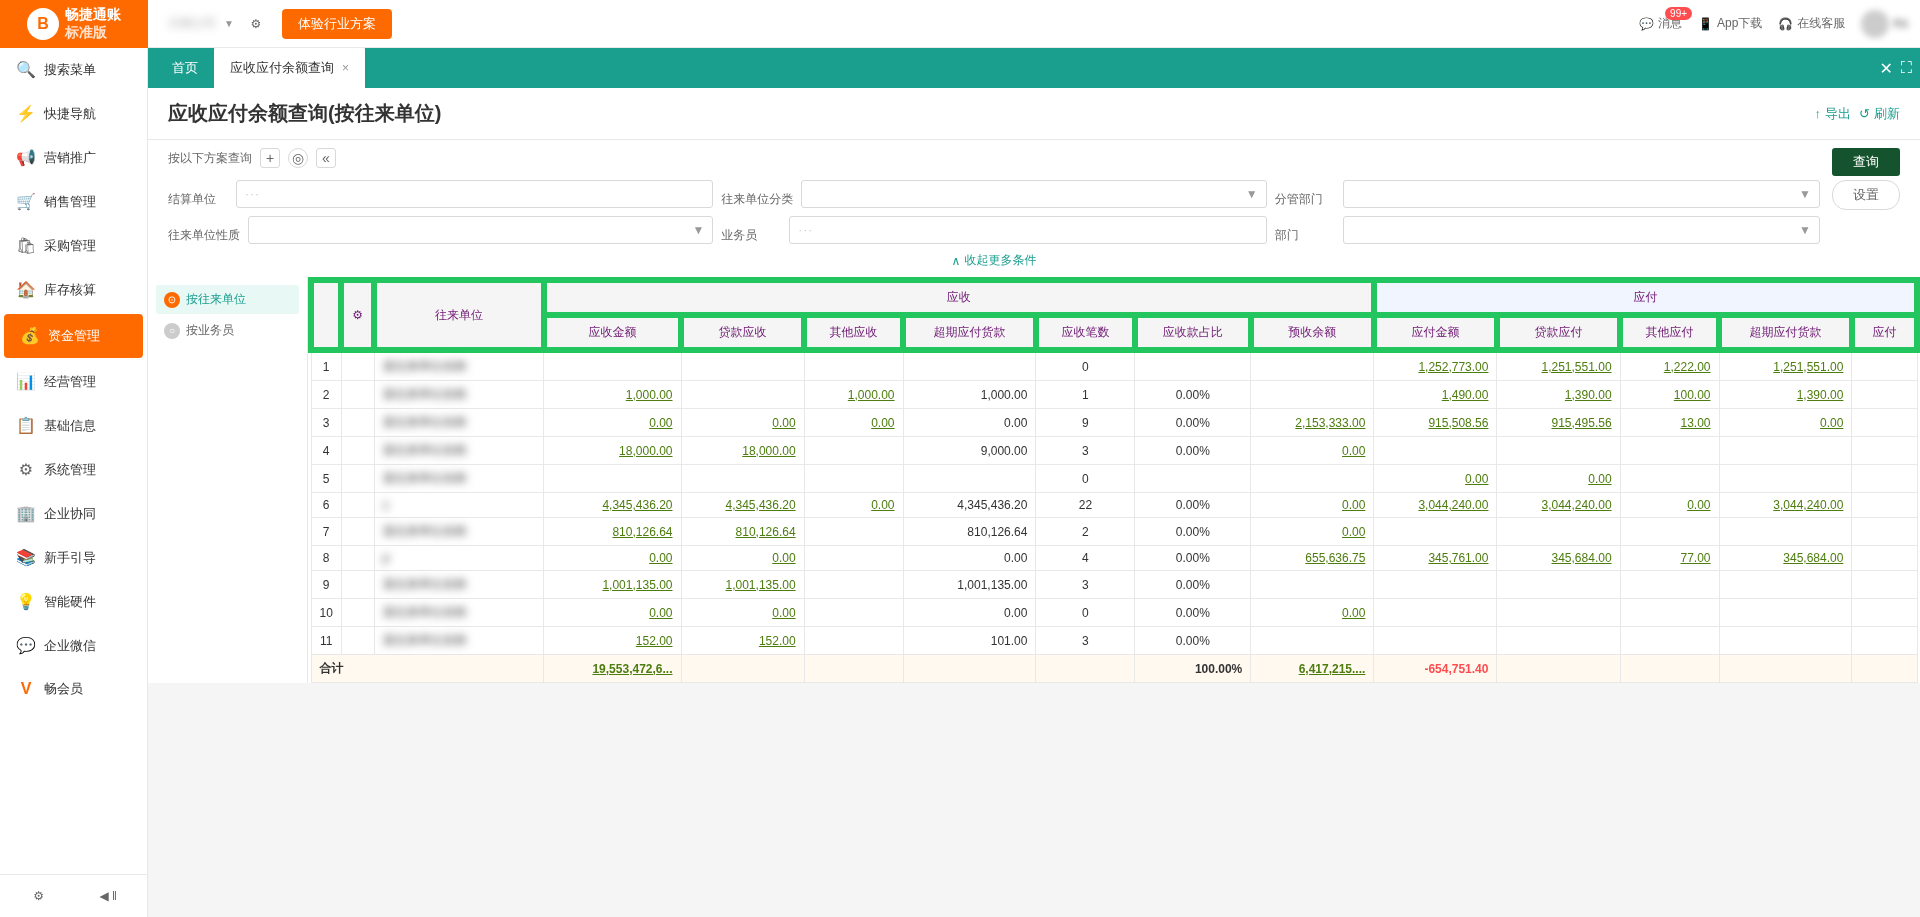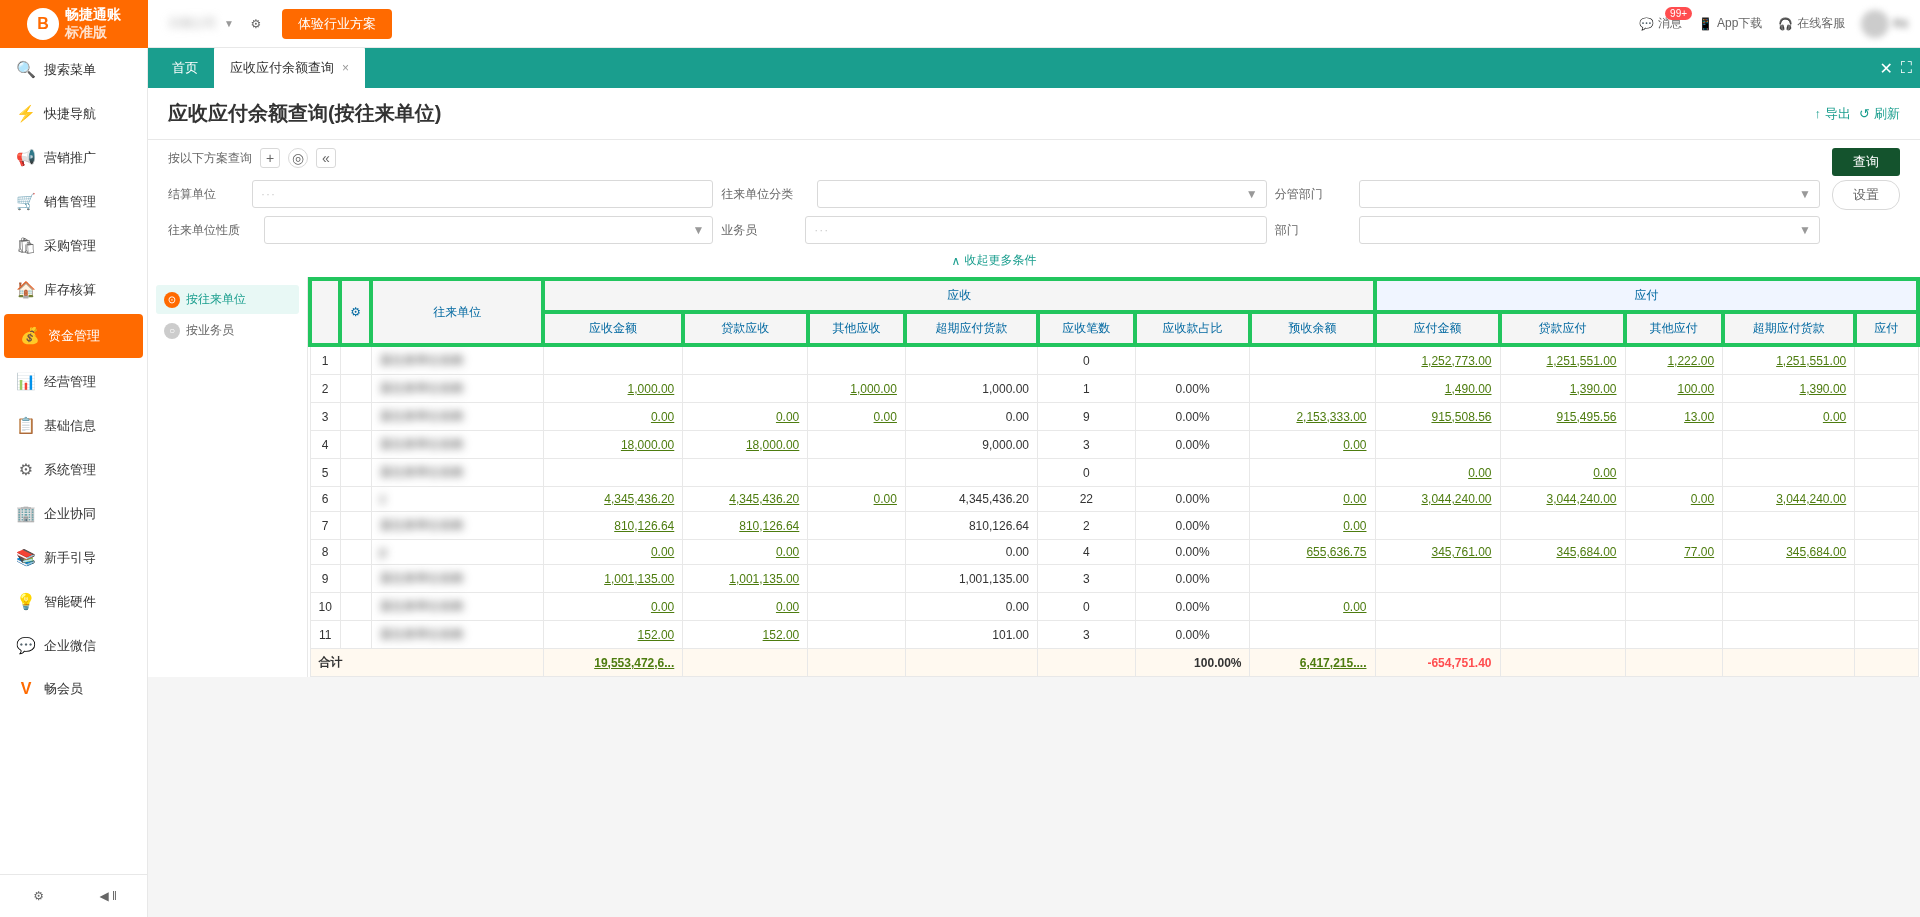--- a/index.html
+++ b/index.html
@@ -46,21 +46,21 @@
     
     .content { flex: 1; background: #f5f5f5; overflow: auto; padding: 0; }
     .page-header { background: #fff; padding: 12px 20px; display: flex; align-items: center; justify-content: space-between; border-bottom: 1px solid #e8e8e8; }
     .page-title { font-size: 20px; font-weight: bold; color: #333; }
     .header-actions { display: flex; gap: 8px; }
     .action-btn { display: flex; align-items: center; gap: 4px; color: #1a9e8e; cursor: pointer; font-size: 13px; }
     .filter-top { display: flex; align-items: center; gap: 8px; margin-bottom: 12px; }
     .filter-label { color: #666; font-size: 12px; }
     .filter-add { width: 20px; height: 20px; border: 1px solid #d9d9d9; border-radius: 3px; display: flex; align-items: center; justify-content: center; cursor: pointer; color: #666; font-size: 14px; }
     .filter-rows { display: grid; grid-template-columns: repeat(3, 1fr); gap: 8px; }
-    .filter-row { display: flex; align-items: center; gap: 24px; }
+    .filter-row { display: flex; align-items: flex-end; gap: 8px; }
     .filter-field-label { color: #666; font-size: 12px; white-space: nowrap; min-width: 60px; }
     .filter-input { flex: 1; height: 28px; border: 1px solid #d9d9d9; border-radius: 3px; padding: 0 8px; font-size: 12px; display: flex; align-items: center; justify-content: space-between; cursor: pointer; color: #999; }
     .filter-input .dots { color: #ccc; letter-spacing: 1px; }
     .filter-collapse { display: flex; align-items: center; justify-content: center; color: #1a9e8e; cursor: pointer; font-size: 12px; margin-top: 8px; gap: 4px; }
 
     
     .query-btns { display: flex; flex-direction: column; gap: 4px; margin-left: auto; }
     .query-btn { background: #14532d; color: #fff; border: none; padding: 5px 20px; border-radius: 3px; cursor: pointer; font-size: 13px; }
     .set-btn { background: #fff; color: #666; border: 1px solid #d9d9d9; padding: 5px 20px; border-radius: 14px; cursor: pointer; font-size: 13px; }
 
@@ -69,21 +69,21 @@
     .left-panel { width: 160px; background: #fff; border-right: 1px solid #e8e8e8; padding: 8px; flex-shrink: 0; }
     .panel-item { display: flex; align-items: center; gap: 6px; padding: 6px 8px; cursor: pointer; border-radius: 3px; font-size: 12px; color: #1a9e8e; background: #e8f8f5; margin-bottom: 2px; }
     .panel-item.secondary { color: #666; background: transparent; }
     .panel-icon { width: 16px; height: 16px; border-radius: 50%; display: flex; align-items: center; justify-content: center; font-size: 10px; }
     .panel-icon.orange { background: #ff6a00; color: #fff; }
     .panel-icon.gray { background: #ccc; color: #fff; }
 
     
     .table-wrap { flex: 1; overflow: auto; }
     .data-table { width: 100%; border-collapse: collapse; font-size: 12px; background: #fff; }
-    .data-table th { background: #f5f5f5; border: 4px solid #22c55e; padding: 6px 8px; font-weight: normal; color: #0369a1; white-space: nowrap; }
+    .data-table th { background: #f5f5f5; border: 6px solid #22c55e; padding: 6px 8px; font-weight: normal; color: #701a75; white-space: nowrap; }
     .data-table td { border: 1px solid #e8e8e8; padding: 5px 8px; text-align: right; white-space: nowrap; color: #333; }
     .data-table td.left { text-align: left; }
     .data-table td.center { text-align: center; }
     .data-table .link { color: #4d7c0f; text-decoration: underline; cursor: pointer; }
     .data-table .total-row td { background: #fff9f0; font-weight: bold; }
     .th-group { background: #f0f5ff; }
     .blurred { filter: blur(4px); user-select: none; }
     
     
     .table-wrap::-webkit-scrollbar { width: 6px; height: 6px; }

